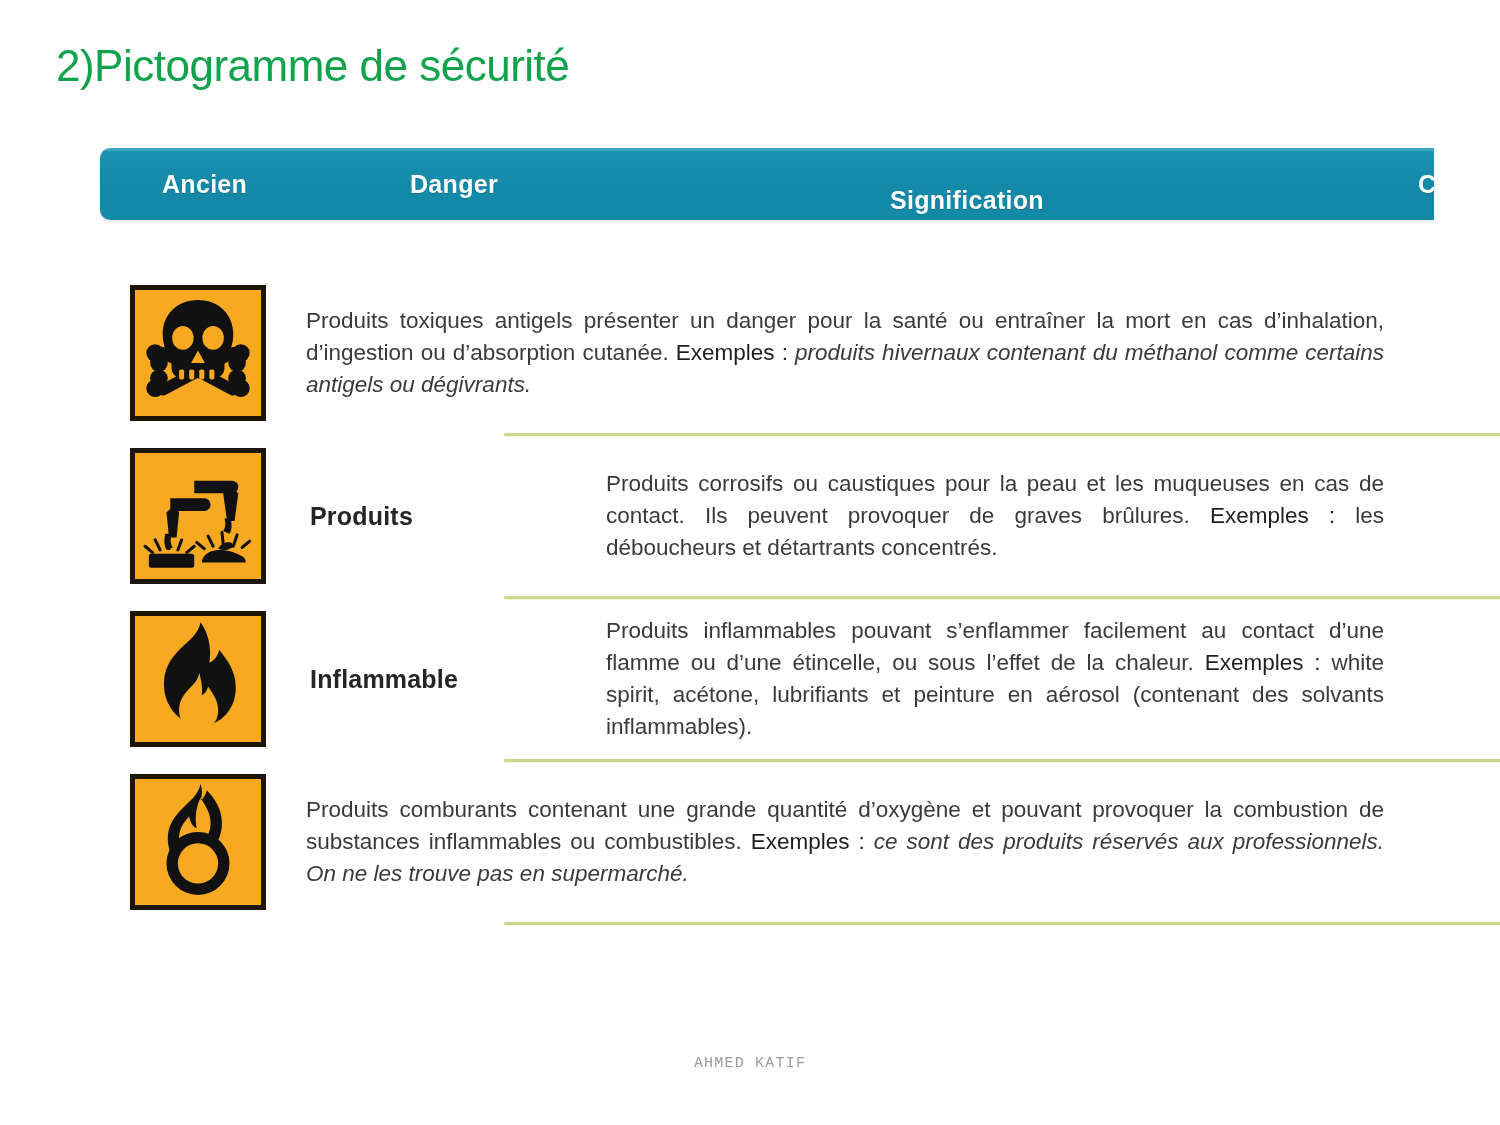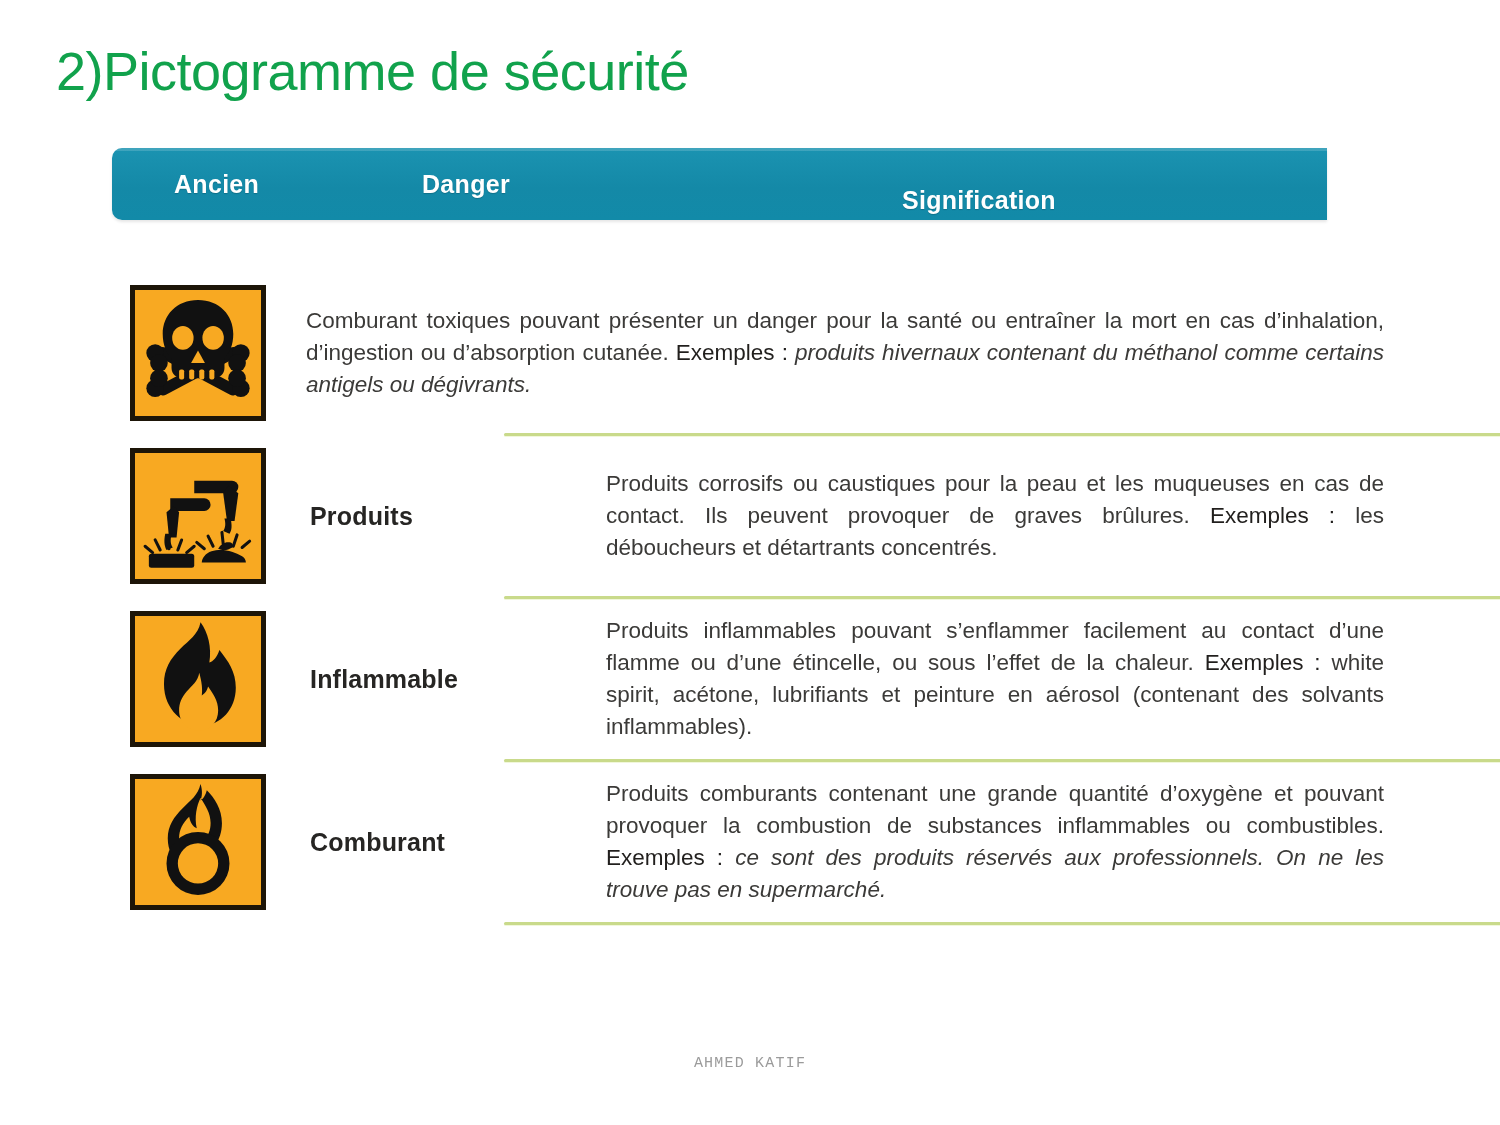--- a/index.html
+++ b/index.html
@@ -16,43 +16,43 @@
     overflow: hidden;
     font-family: "Liberation Sans", sans-serif;
   }
 
   
   .slide-title {
     position: absolute;
     left: 56px;
     top: 42px;
     font-family: "Liberation Sans", sans-serif;
-    font-size: 54px;
+    font-size: 44px;
     font-weight: 400;
     color: #11a24c;
     letter-spacing: -0.5px;
     white-space: nowrap;
     line-height: 1.1;
   }
 
   
   .figure {
     position: absolute;
     left: 96px;
     top: 148px;
     width: 1334px;
     height: 780px;
   }
 
   
   .table-header {
     position: absolute;
-    left: 16px;
+    left: 4px;
     top: 0;
-    width: 1215px;
+    width: 1334px;
     height: 72px;
     background: #1a8fad;
     background: linear-gradient(180deg, #1b93b1 0%, #1489a7 55%, #128aa8 100%);
     border-radius: 10px 0 0 10px;
     box-shadow: 0 2px 3px rgba(0,0,0,0.10);
     overflow: hidden;
   }
   .table-header::after {
     content: "";
     position: absolute;
@@ -197,21 +197,21 @@
               <path d="M50 48l-5.5 10h11z"></path>
               <rect x="35" y="63" width="4" height="8" rx="1.5"></rect>
               <rect x="43" y="63" width="4" height="8" rx="1.5"></rect>
               <rect x="51" y="63" width="4" height="8" rx="1.5"></rect>
               <rect x="59" y="63" width="4" height="8" rx="1.5"></rect>
             </g>
           </svg>
         </div>
       </div>
       <div class="cell-text">
-        <span>Comburant toxiques pouvant présenter un danger pour la santé ou entraîner la mort en cas d’inhalation, d’ingestion ou d’absorption cutanée. </span><b>Exemples : </b><i>produits hivernaux contenant du méthanol comme certains antigels ou dégivrants.</i>
+        <span>Produits toxiques antigels présenter un danger pour la santé ou entraîner la mort en cas d’inhalation, d’ingestion ou d’absorption cutanée. </span><b>Exemples : </b><i>produits hivernaux contenant du méthanol comme certains antigels ou dégivrants.</i>
       </div>
     </div>
 
     <div class="divider" style="position:relative;margin:0 0 0 204px;"></div>
 
     <div class="row">
       <div class="cell-picto">
         <div class="picto">
           <svg viewBox="0 0 100 100" aria-hidden="true">
             <g fill="#111">
@@ -269,21 +269,20 @@
       <div class="cell-picto">
         <div class="picto">
           <svg viewBox="0 0 100 100" aria-hidden="true">
             <g fill="#111">
               <path d="M52 4c-2 9-8 13-14 19-7 7-12 14-12 24 0 5 1 9 3 13l8-4c-2-3-2-6-2-9 0-7 3-12 8-17 1 5 3 8 6 9-2-9 0-18 3-24 4 6 8 12 8 20 0 6-2 10-5 14l8 5c4-6 6-12 6-19 0-11-6-20-12-26-1 4-3 7-5 8 2-5 1-10 0-13z"></path>
               <path d="M50 42a25 25 0 1 0 0 50 25 25 0 0 0 0-50zm0 9a16 16 0 1 1 0 32 16 16 0 0 1 0-32z"></path>
             </g>
           </svg>
         </div>
       </div>
-      <div class="cell-danger">Comburant</div>
       <div class="cell-text">
         <span>Produits comburants  contenant une grande quantité d’oxygène et pouvant provoquer la combustion  de substances inflammables ou combustibles. </span><b>Exemples : </b><i>ce sont des produits réservés aux professionnels. On ne les trouve pas en supermarché.</i>
       </div>
     </div>
 
     <div class="divider" style="position:relative;margin:0 0 0 204px;"></div>
 
   </div>
 </div>
 

